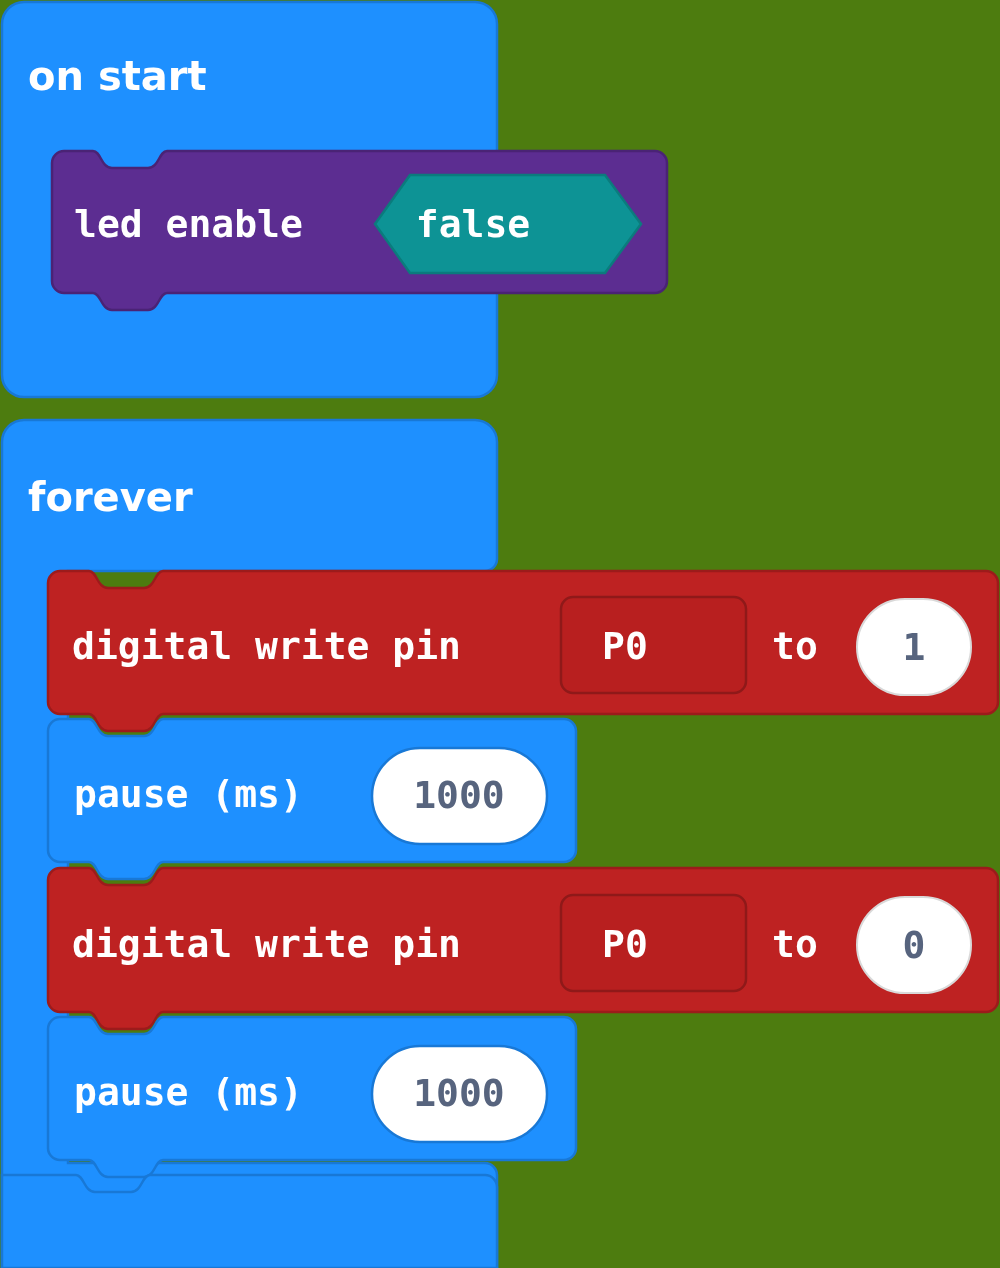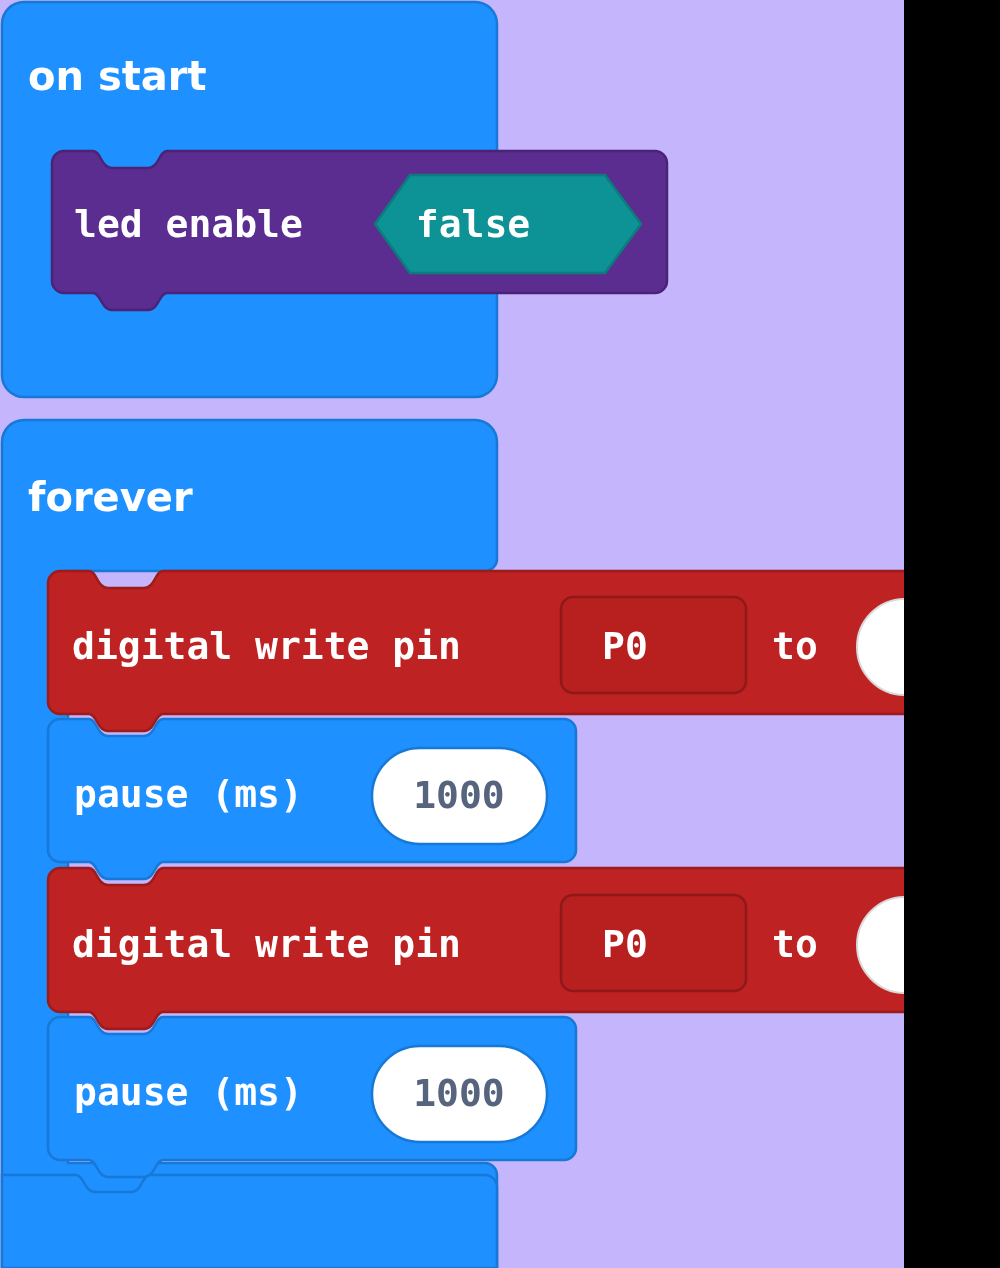--- a/index.html
+++ b/index.html
@@ -6,23 +6,23 @@
   html, body {
     margin: 0;
     padding: 0;
     background: #000000;
   }
   body {
     font-family: "DejaVu Sans Mono", monospace;
   }
   #stage {
     position: relative;
-    width: 904px;
+    width: 1000px;
     height: 1268px;
-    background: #c4b5fd;
+    background: #4d7c0f;
     overflow: hidden;
   }
   #blocks-svg {
     position: absolute;
     left: 0;
     top: 0;
     width: 1000px;
     height: 1268px;
     display: block;
   }

